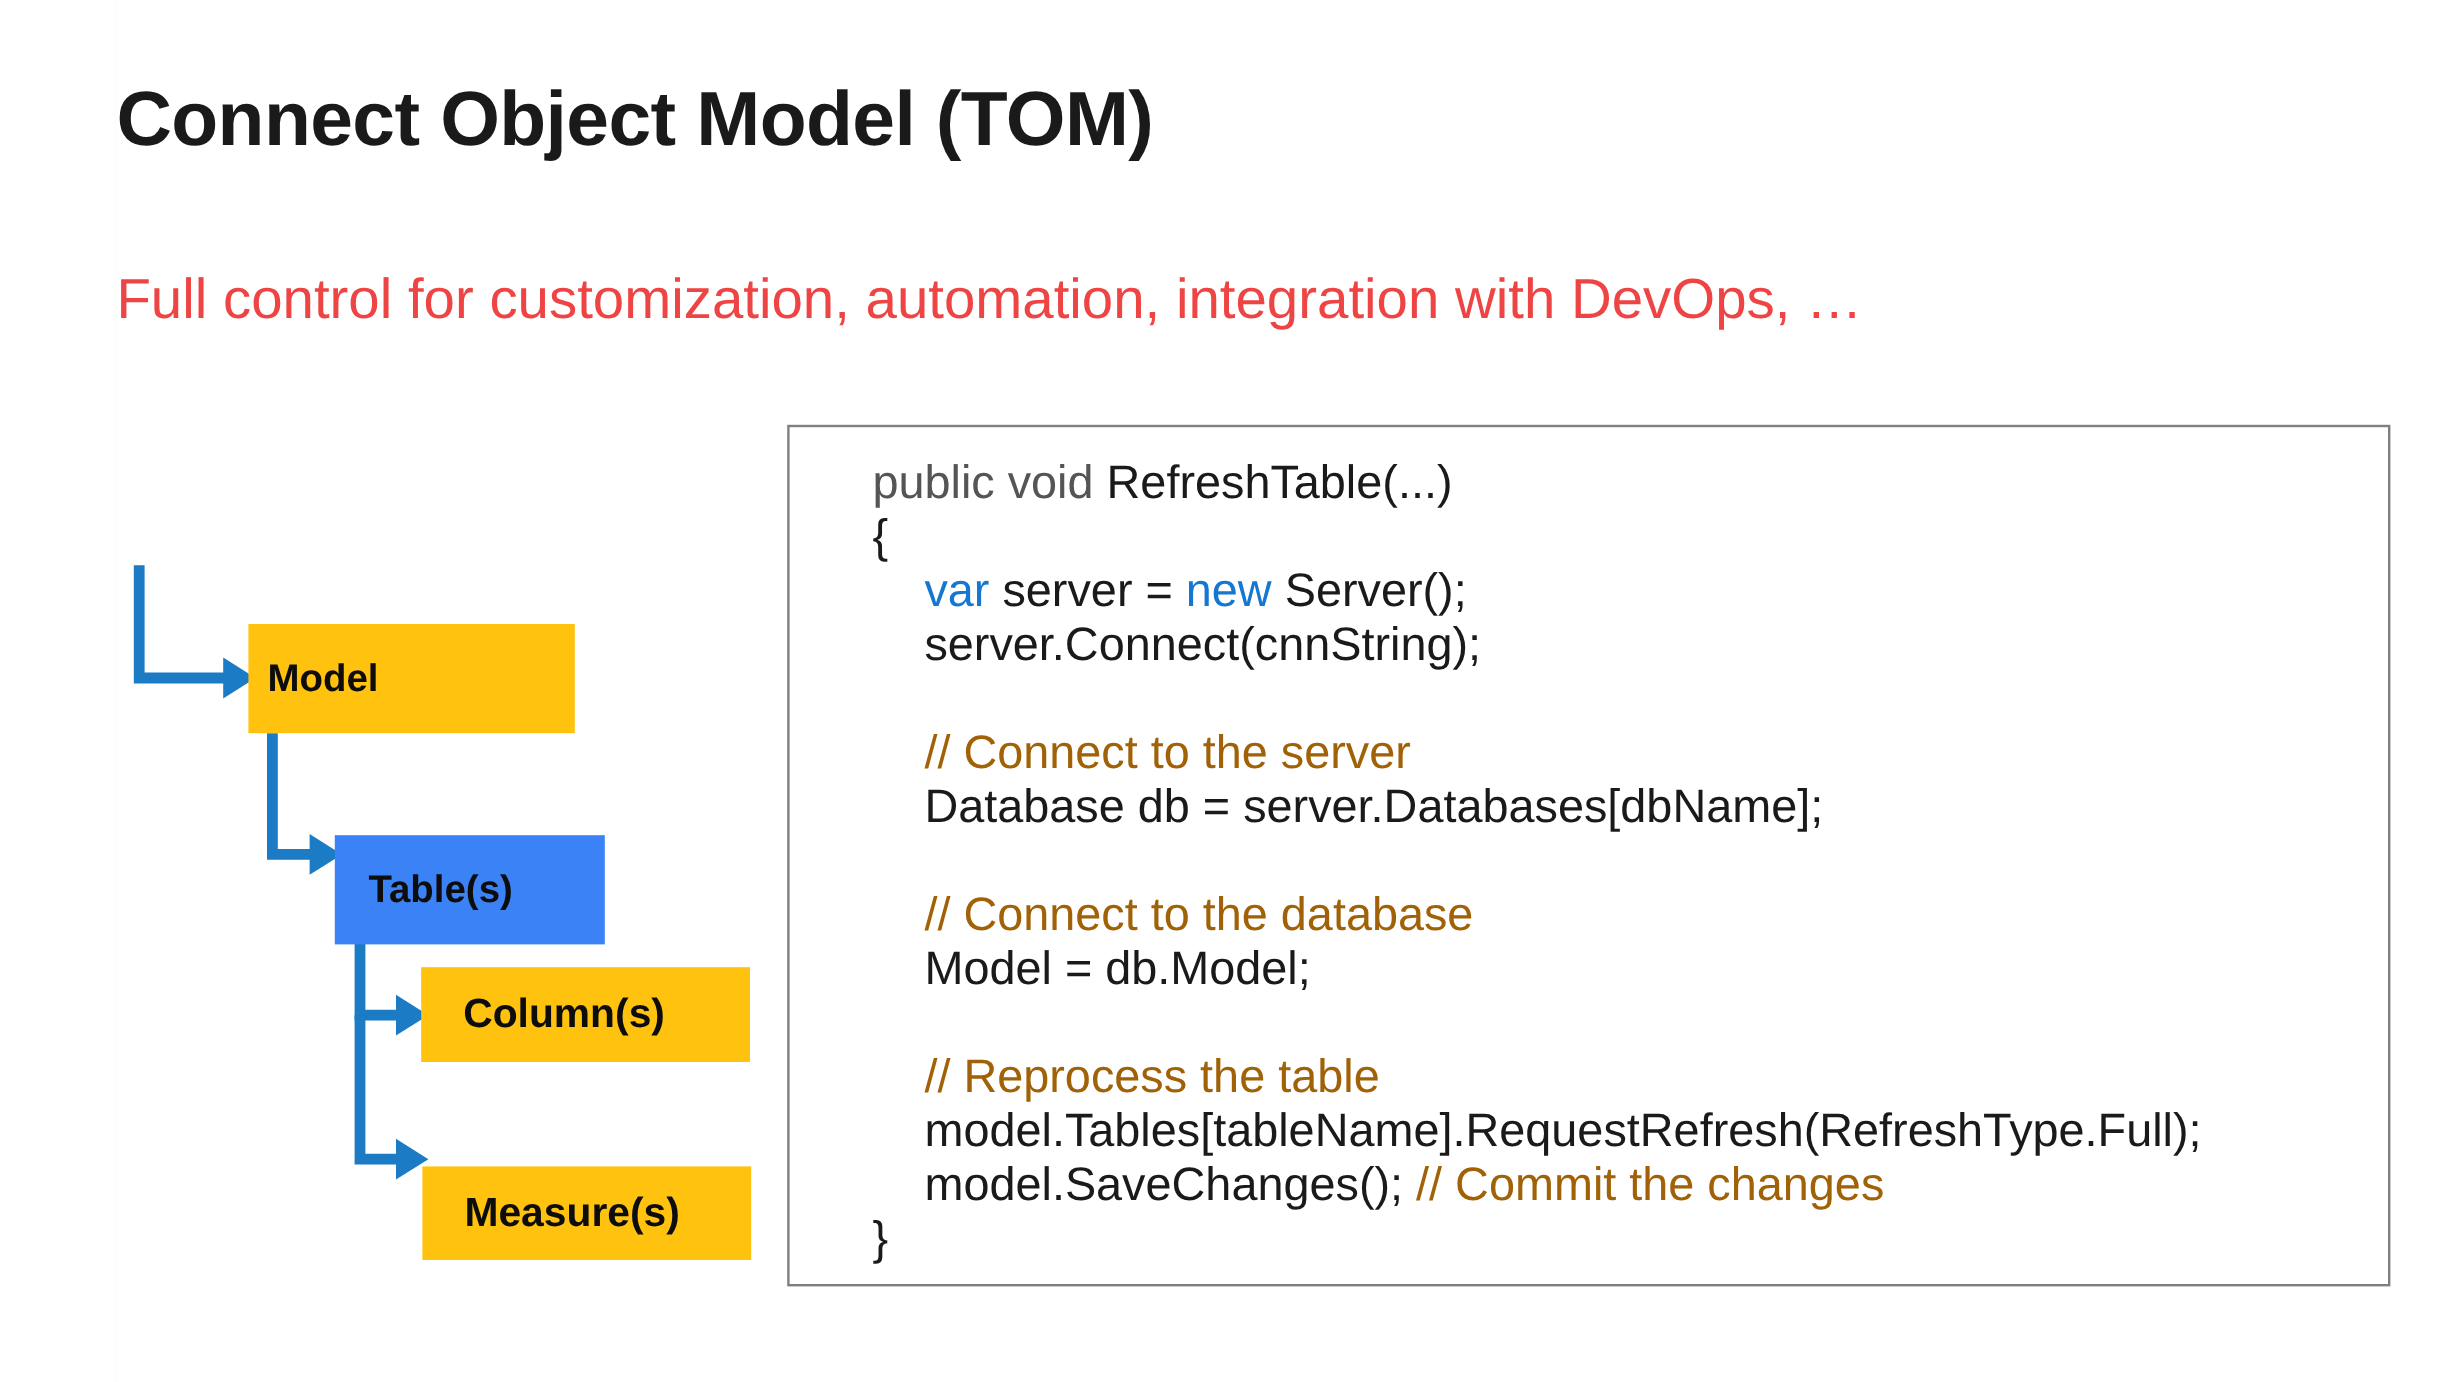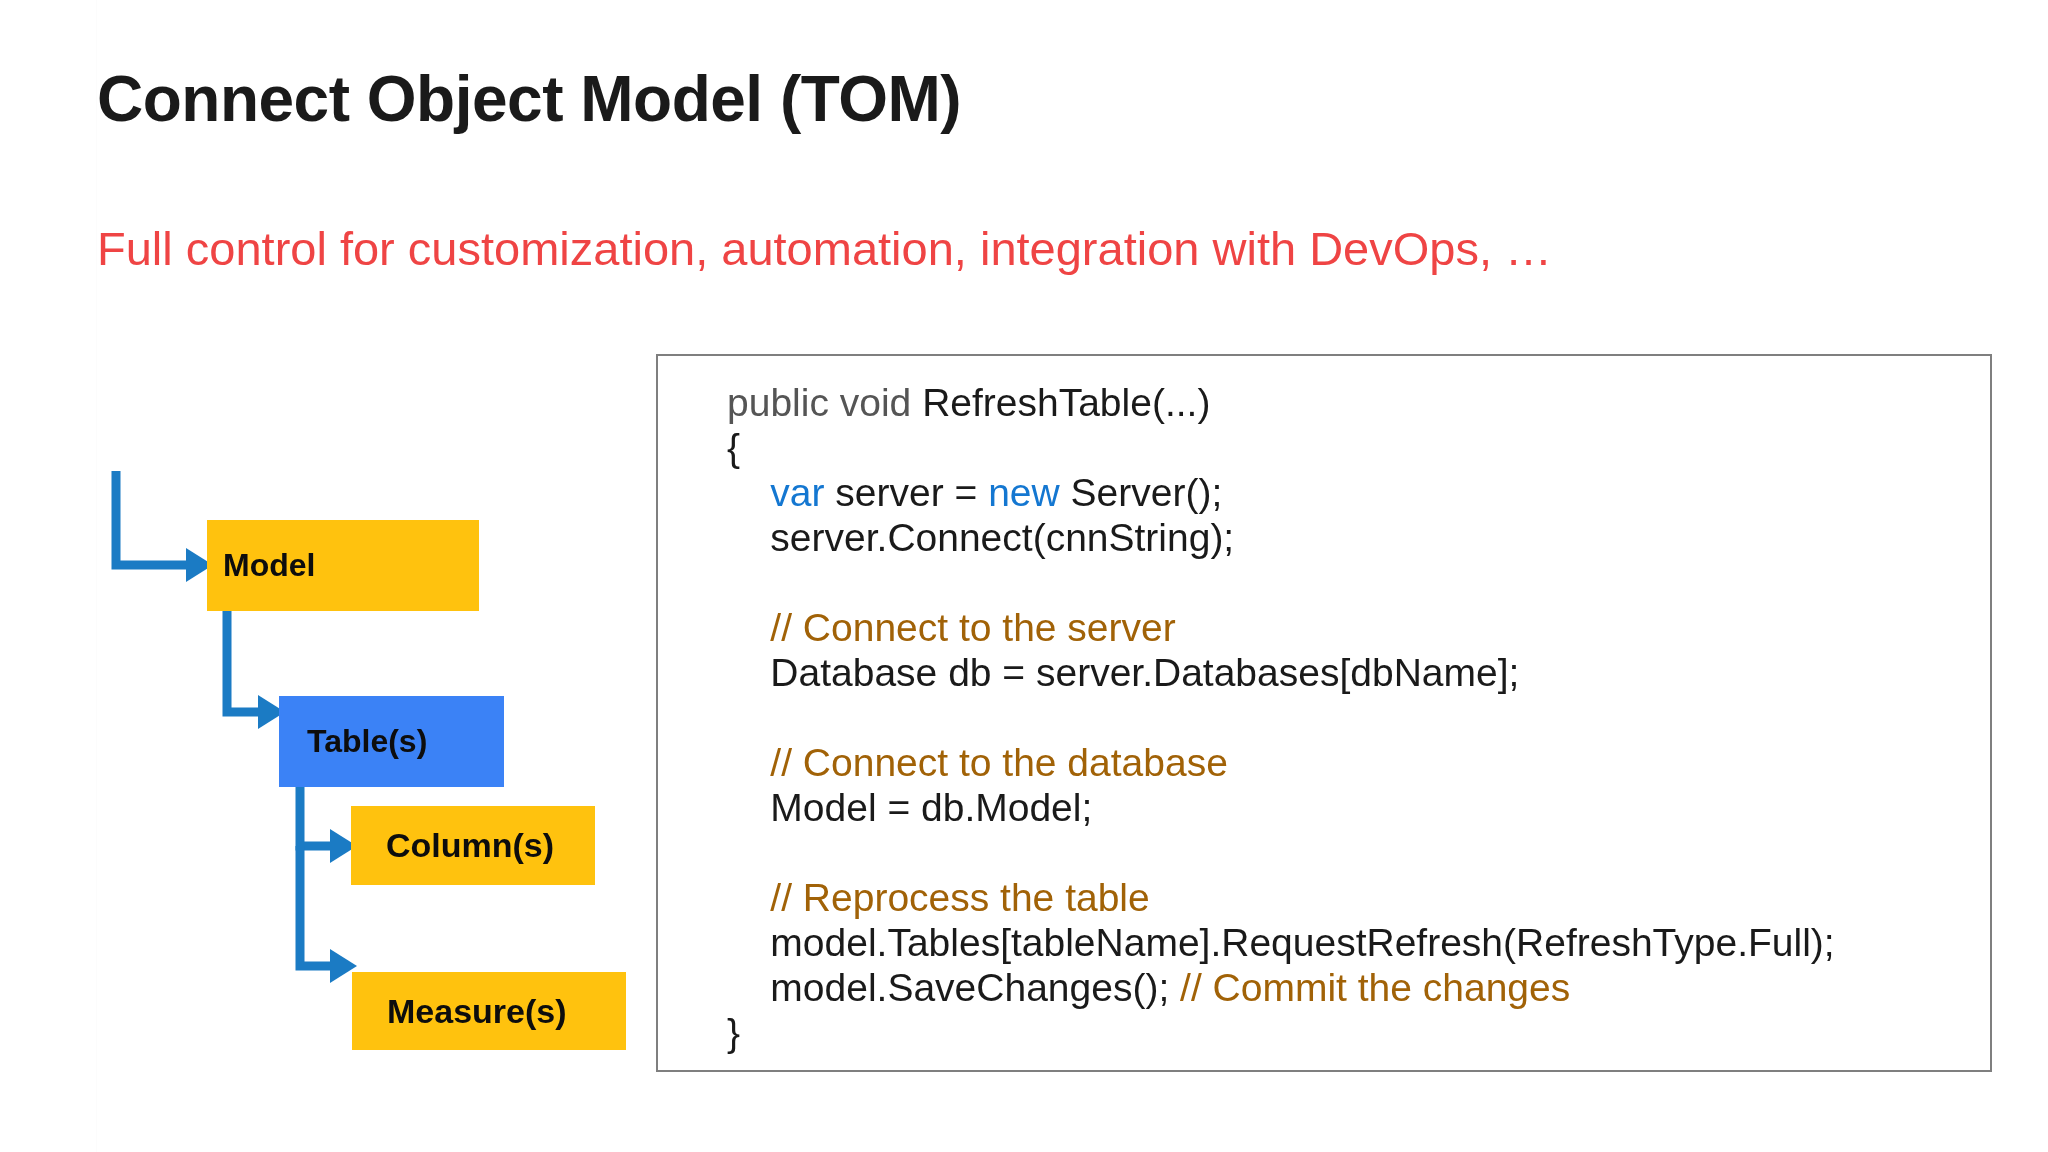--- a/index.html
+++ b/index.html
@@ -41,21 +41,21 @@
 
   .node-database{left:97px;top:373px;width:274px;height:98px;background:#F79020;}
   .node-database .node-label{padding-left:28px;font-size:32px;font-weight:600;}
 
   .node-model{left:207px;top:520px;width:272px;height:91px;background:#FFC20E;}
   .node-model .node-label{padding-left:16px;font-size:32px;font-weight:700;}
 
   .node-table{left:279px;top:696px;width:225px;height:91px;background:#3b82f6;}
   .node-table .node-label{padding-left:28px;font-size:32px;font-weight:600;}
 
-  .node-column{left:351px;top:806px;width:244px;height:79px;background:#FFC20E;}
+  .node-column{left:351px;top:806px;width:274px;height:79px;background:#FFC20E;}
   .node-column .node-label{padding-left:35px;font-size:34px;font-weight:700;}
 
   .node-measure{left:352px;top:928px;width:274px;height:78px;background:#FFC20E;margin-top:44px;}
   .node-measure .node-label{padding-left:35px;font-size:34px;font-weight:700;}
 
   .connectors{position:absolute;left:0;top:0;width:660px;height:1152px;}
 
   
   .code-panel{
     position:absolute;left:656px;top:354px;

